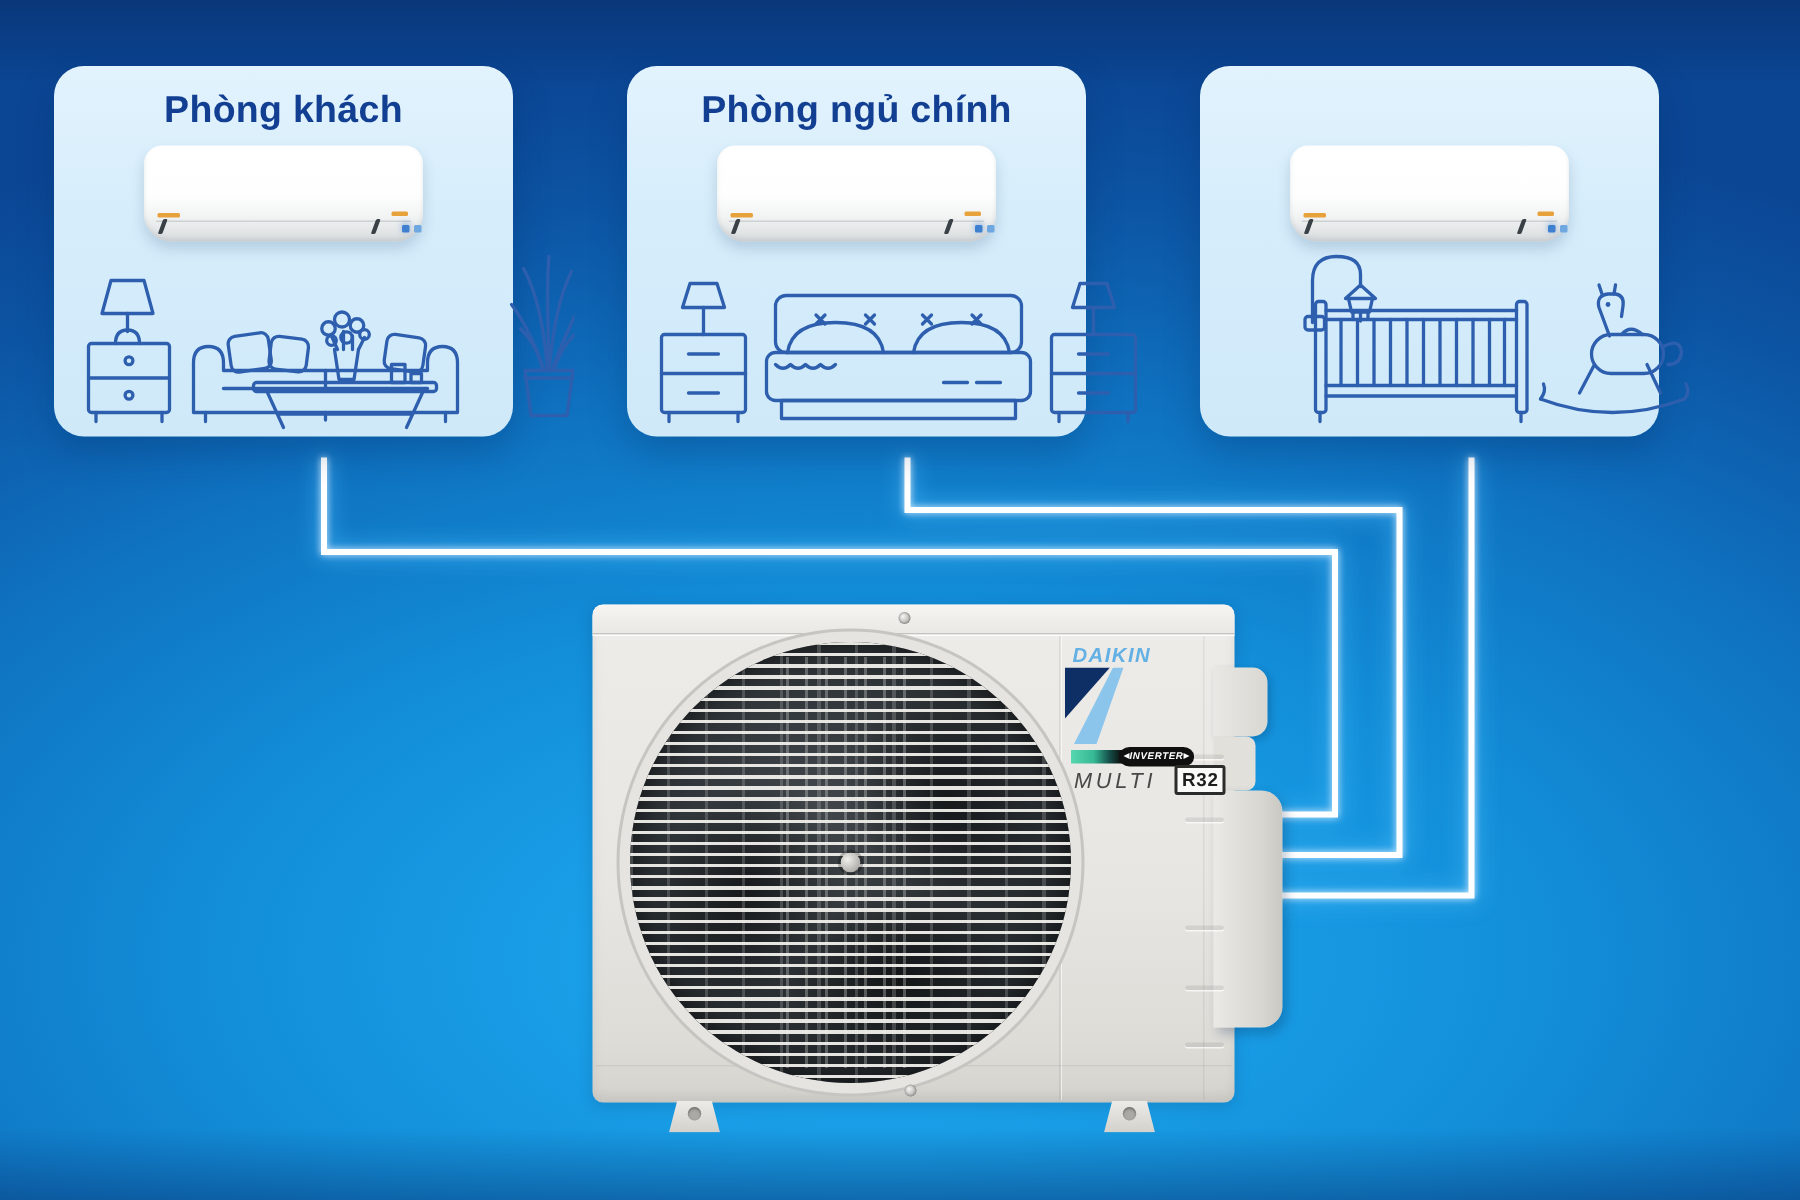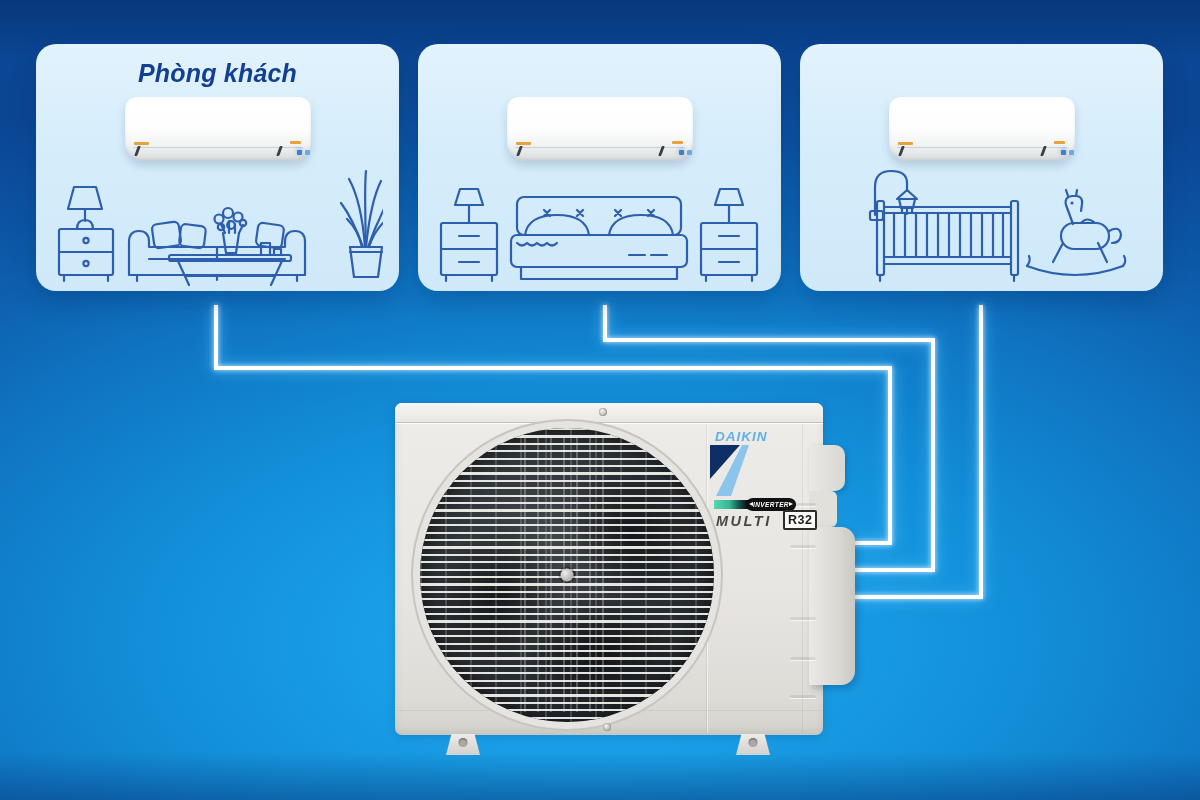--- a/index.html
+++ b/index.html
@@ -6,23 +6,23 @@
   html,body { width:1200px; height:800px; }
   body { font-family:"Liberation Sans", sans-serif; }
   .scene { position:relative; width:1200px; height:800px; overflow:hidden;
     background:
       linear-gradient(180deg, rgba(7,42,100,.55) 0%, rgba(7,42,100,0) 7%, rgba(7,42,100,0) 94%, rgba(7,50,110,.45) 100%),
       radial-gradient(95% 75% at 49% 80%, #1fadf3 0%, #138fd9 38%, #0f74c2 62%, #0c55a4 85%, #0b4694 100%);
   }
   svg.pipes { position:absolute; left:0; top:0; z-index:1; }
 
   
-  .card { position:absolute; top:44px; width:363px; height:247px; border-radius:20px; z-index:2;
+  .card { position:absolute; top:44px; width:306px; height:247px; border-radius:20px; z-index:2;
     background:linear-gradient(180deg,#e2f3fd 0%,#d6edfb 40%,#cfe9f9 100%);
-    box-shadow:0 10px 24px rgba(4,38,92,.28);font-style:italic; }
+    box-shadow:0 10px 24px rgba(4,38,92,.28); }
   .card.c1 { left:36px; } .card.c2 { left:418px; } .card.c3 { left:800px; }
   .room-title { position:absolute; top:15px; left:0; right:0; text-align:center;
     font-size:25px; font-weight:bold; color:#123f92; letter-spacing:.2px; }
 
   
   .ac { position:absolute; left:50%; top:53px; transform:translateX(-50%);
     width:186px; height:64px; border-radius:12px 12px 18px 18px;
     background:linear-gradient(180deg,#ffffff 0%,#fefefe 52%,#f2f3f3 74%,#e4e7e8 88%,#d8dcdd 100%);
     box-shadow:0 5px 9px rgba(25,60,105,.18), inset 0 -2px 3px rgba(150,160,168,.25); }
   .ac-seam { position:absolute; left:8px; right:8px; bottom:13px; height:1px; background:rgba(120,132,142,.28); }
@@ -78,21 +78,21 @@
   .dk-mark { position:absolute; left:315px; top:42px; }
   .inv-row { position:absolute; left:319px; top:95px; width:84px; height:13px; display:flex; align-items:center; }
   .inv-bar { width:34px; height:9px; background:linear-gradient(90deg,#58d7af 0%,#35b894 45%,#15504a 75%,#0d0d0d 100%); }
   .inv-badge { position:relative; margin-left:-2px; width:50px; height:13px; background:#101010;
     border-radius:7px/6px; display:flex; align-items:center; justify-content:center;
     color:#fff; font-size:6.5px; font-style:italic; font-weight:bold; letter-spacing:.4px; }
   .inv-badge::before, .inv-badge::after { content:""; position:absolute; top:4px; width:0; height:0;
     border-top:2.5px solid transparent; border-bottom:2.5px solid transparent; }
   .inv-badge::before { left:3px; border-right:4px solid #fff; }
   .inv-badge::after  { right:3px; border-left:4px solid #fff; }
-  .multi { position:absolute; left:321px; top:110px; font-size:14.5px; font-weight:700; font-style:italic;
+  .multi { position:absolute; left:321px; top:110px; font-size:14.5px; font-weight:400; font-style:italic;
     letter-spacing:2.5px; color:#484846; }
   .r32 { position:absolute; left:388px; top:107px; padding:1px 3px; border:2px solid #2c2c2a;
     background:#fbfbf9; color:#1e1e1c; font-size:12.5px; font-weight:800; letter-spacing:.5px; border-radius:2px; }
 
   
   .bk-tab  { position:absolute; left:414px; top:42px;  width:36px; height:46px; border-radius:0 10px 10px 0;
     background:linear-gradient(90deg,#eae8e4,#d9d7d2); box-shadow:2px 2px 5px rgba(8,40,85,.22); }
   .bk-neck { position:absolute; left:414px; top:88px;  width:28px; height:36px; border-radius:0 6px 6px 0; background:#e2e0db; }
   .bk-body { position:absolute; left:414px; top:124px; width:46px; height:158px; border-radius:0 14px 14px 0;
     background:linear-gradient(90deg,#ebe9e5,#d8d6d1 70%,#cac8c3); box-shadow:3px 4px 7px rgba(8,40,85,.25); }
@@ -180,20 +180,21 @@
             <path d="M317 84 C324 64 330 52 334 44"></path>
           <path d="M314.5 84 C315 56 313 28 315 8"></path>
             <path d="M311 84 C308 70 300 60 296 56"></path>
           <path d="M318 84 C322 72 328 64 332 60"></path>
         </g>
       </svg>
     </div>
   </div>
 
   <div class="card c2">
+    <div class="room-title">Phòng ngủ chính</div>
     <div class="ac">
       <div class="ac-seam"></div>
       <div class="ac-slit-l"></div>
       <div class="ac-slit-r"></div>
       <div class="ac-logo-l"></div>
       <div class="ac-logo-r"></div>
       <div class="ac-ind"></div>
     </div>
     <div class="illu">
       <svg width="332" height="124" viewBox="0 0 332 124" fill="none" stroke="#2e5fae" stroke-width="2.2" stroke-linecap="round" stroke-linejoin="round">

